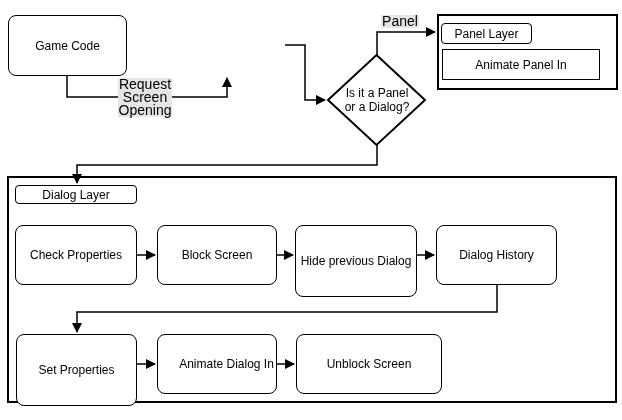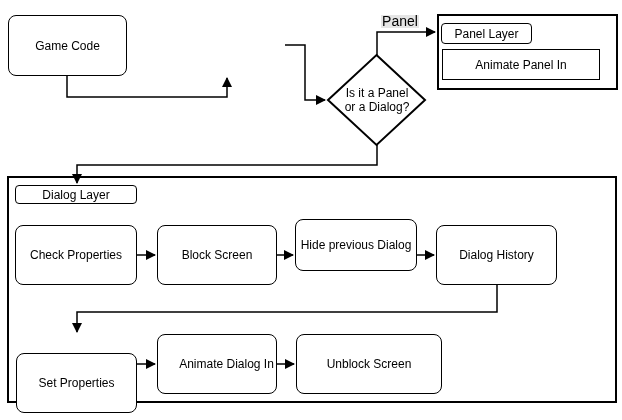--- a/index.html
+++ b/index.html
@@ -83,22 +83,23 @@
 
   <div class="node" style="left:8px; top:15px; width:119px; height:61px;">Game Code</div>
 
   <div class="node small" style="left:441px; top:23px; width:91px; height:21px;">Panel Layer</div>
   <div class="node" style="left:442px; top:49px; width:158px; height:31px; border-radius:0;">Animate Panel In</div>
 
   <div class="node small" style="left:15px; top:185px; width:122px; height:19px;">Dialog Layer</div>
 
   <div class="node" style="left:15px; top:225px; width:122px; height:60px;">Check Properties</div>
   <div class="node" style="left:157px; top:225px; width:120px; height:60px;">Block Screen</div>
-  <div class="node" style="left:295px; top:219px; width:122px; height:52px;">Hide previous Dialog</div>
+  <div class="node" style="left:295px; top:225px; width:122px; height:72px;">Hide previous Dialog</div>
   <div class="node" style="left:436px; top:225px; width:121px; height:60px;">Dialog History</div>
 
-  <div class="node" style="left:16px; top:334px; width:121px; height:60px;margin-top:19px;">Set Properties</div>
+  <div class="node" style="left:16px; top:334px; width:121px; height:72px;">Set Properties</div>
   <div class="node" style="left:157px; top:334px; width:120px; height:60px;padding-left:19px;">Animate Dialog In</div>
   <div class="node" style="left:296px; top:334px; width:146px; height:60px;">Unblock Screen</div>
 
+  <div class="edge-label" style="left:118px; top:78px; width:54px;">Request Screen Opening</div>
   <div class="edge-label" style="left:381px; top:15px; width:38px;">Panel</div>
 
 </div>
 
 </body></html>

